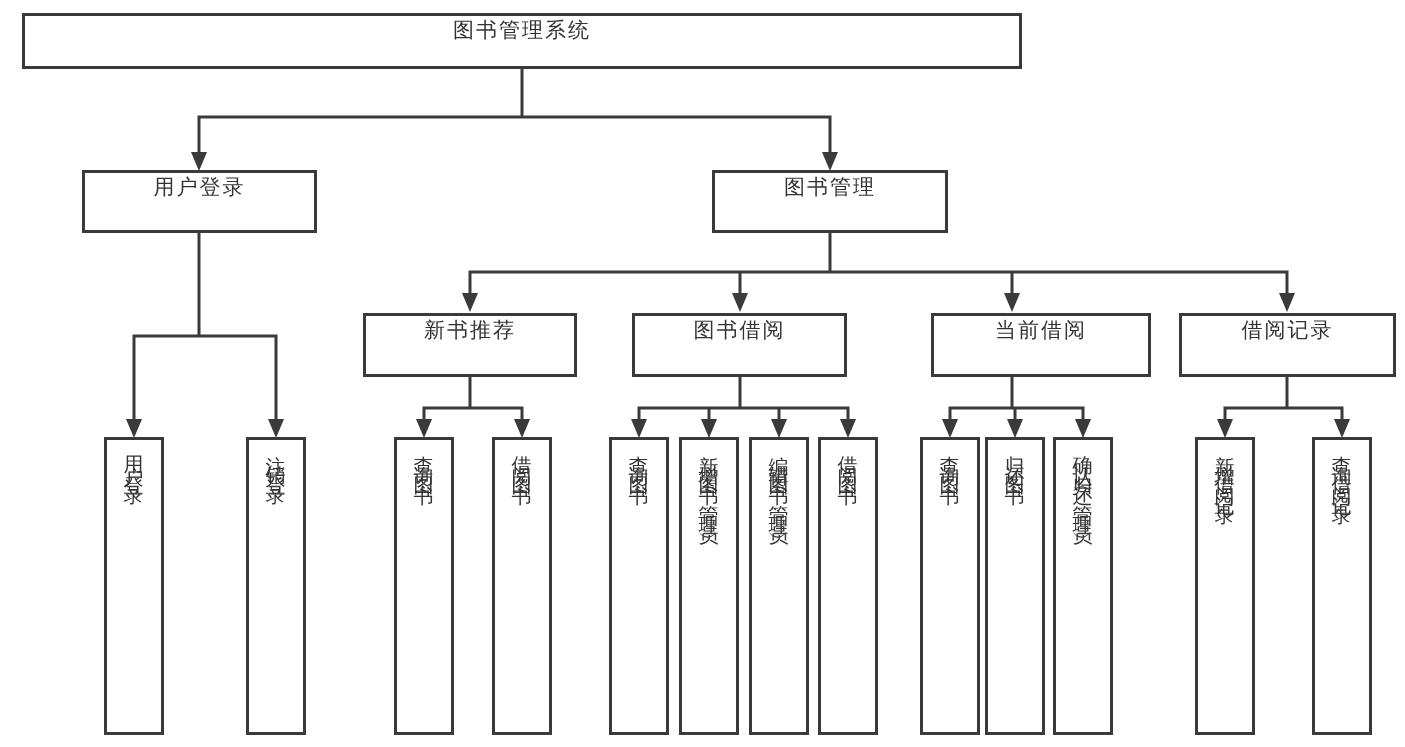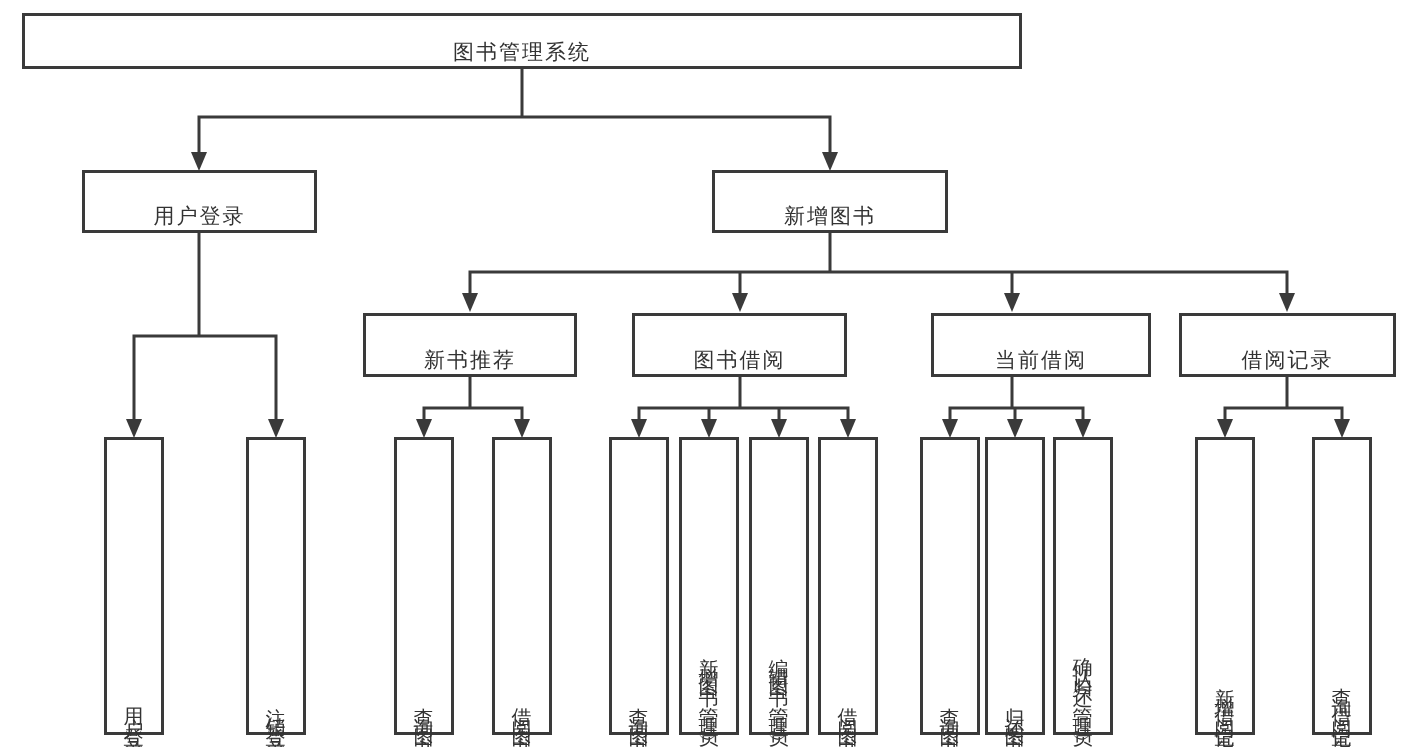--- a/index.html
+++ b/index.html
@@ -5,21 +5,21 @@
   html,body{margin:0;padding:0;background:#ffffff;}
   .canvas{
     position:relative;width:1405px;height:747px;background:#ffffff;overflow:hidden;
     font-family:"Liberation Sans","DejaVu Sans",sans-serif;color:#333333;
   }
   .connectors{position:absolute;left:0;top:0;width:1405px;height:747px;z-index:1;}
   .connectors path{fill:none;stroke:#3a3a3a;stroke-width:3;}
   .connectors .ah{fill:#3a3a3a;stroke:none;}
   .box{
     position:absolute;box-sizing:border-box;border:3px solid #3a3a3a;background:#ffffff;
-    display:flex;align-items:flex-end;justify-content:center;z-index:2;
+    display:flex;align-items:flex-start;justify-content:center;z-index:2;
   }
   .hlabel{font-size:21px;letter-spacing:2px;color:#333333;white-space:nowrap;}
   .leaf{z-index:2;}
   .vlabel{
     writing-mode:vertical-rl;text-orientation:mixed;
     font-size:20px;letter-spacing:10px;line-height:1;color:#333333;white-space:nowrap;
   }
   .watermark{
     position:absolute;right:5px;bottom:2px;z-index:5;
     font-size:19px;letter-spacing:1px;color:#c6c6c6;mix-blend-mode:darken;white-space:nowrap;
@@ -72,21 +72,21 @@
   </svg>
 
   <div class="box" style="left:22px;top:13px;width:1000px;height:56px;">
     <span class="hlabel">图书管理系统</span>
   </div>
 
   <div class="box" style="left:82px;top:170px;width:235px;height:63px;">
     <span class="hlabel">用户登录</span>
   </div>
   <div class="box" style="left:712px;top:170px;width:236px;height:63px;">
-    <span class="hlabel">新增图书</span>
+    <span class="hlabel">图书管理</span>
   </div>
 
   <div class="box" style="left:363px;top:313px;width:214px;height:64px;">
     <span class="hlabel">新书推荐</span>
   </div>
   <div class="box" style="left:632px;top:313px;width:215px;height:64px;">
     <span class="hlabel">图书借阅</span>
   </div>
   <div class="box" style="left:902px;top:313px;width:220px;height:64px;margin-left:29px;">
     <span class="hlabel">当前借阅</span>

